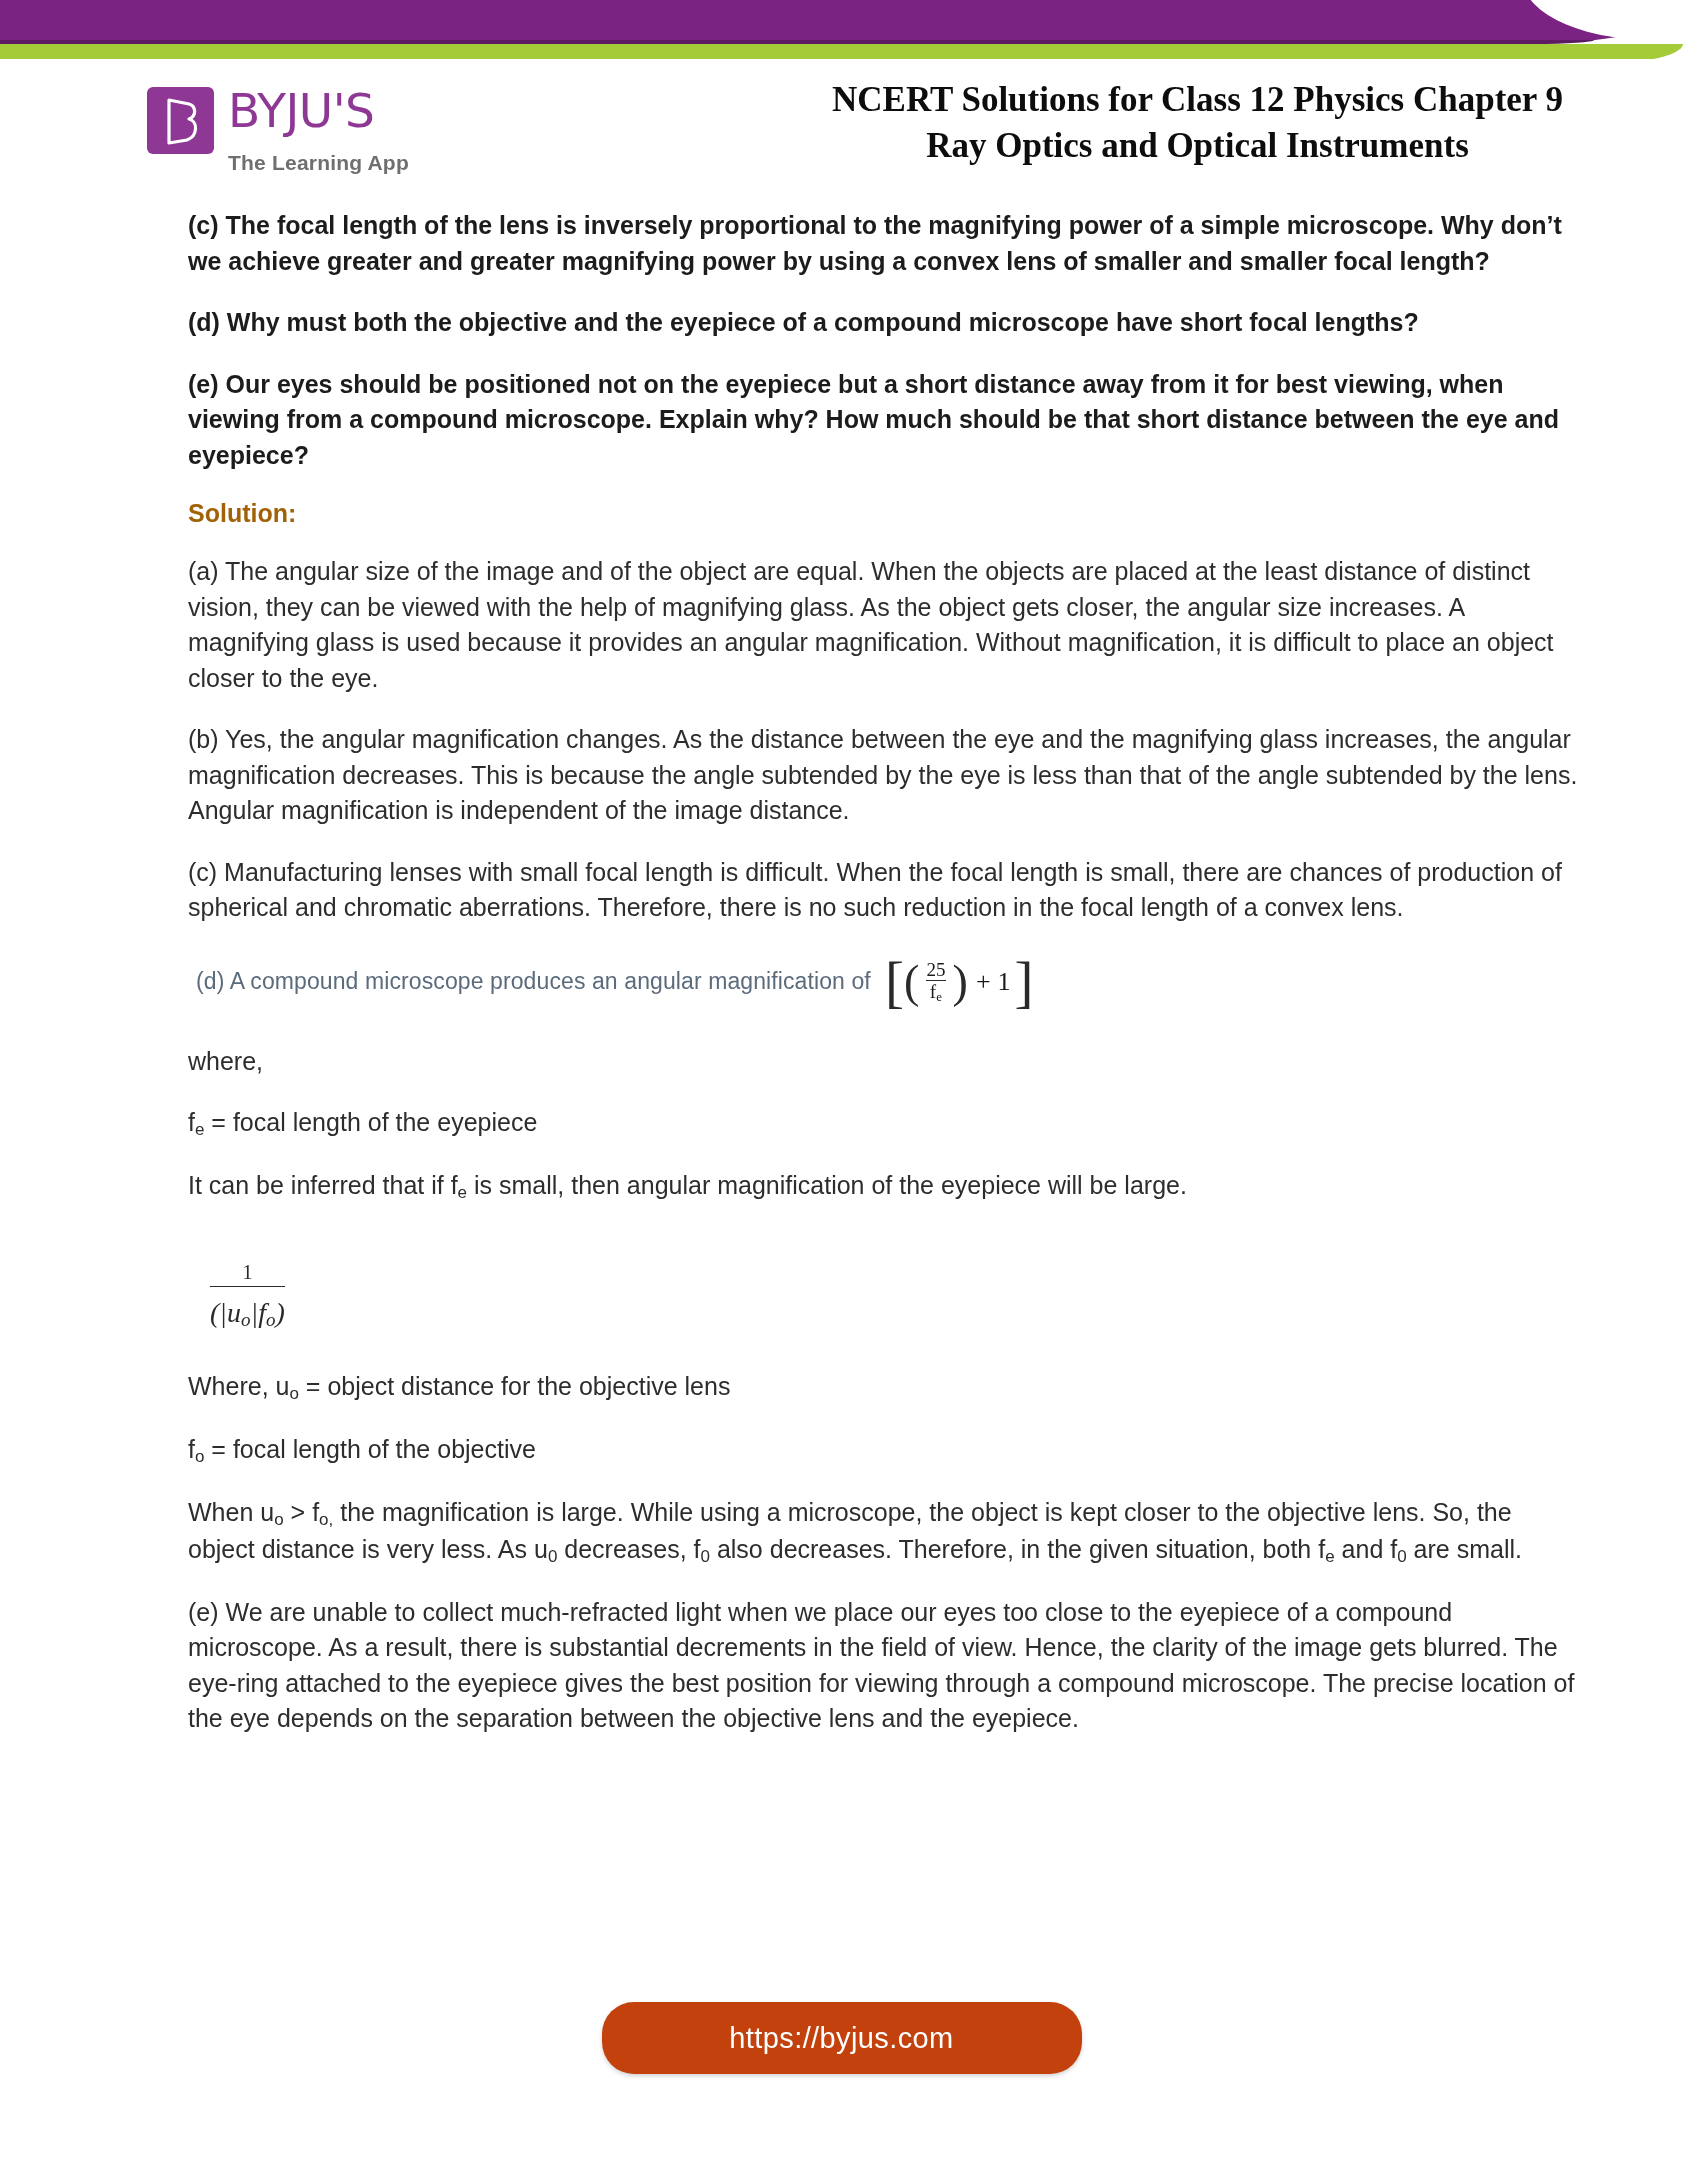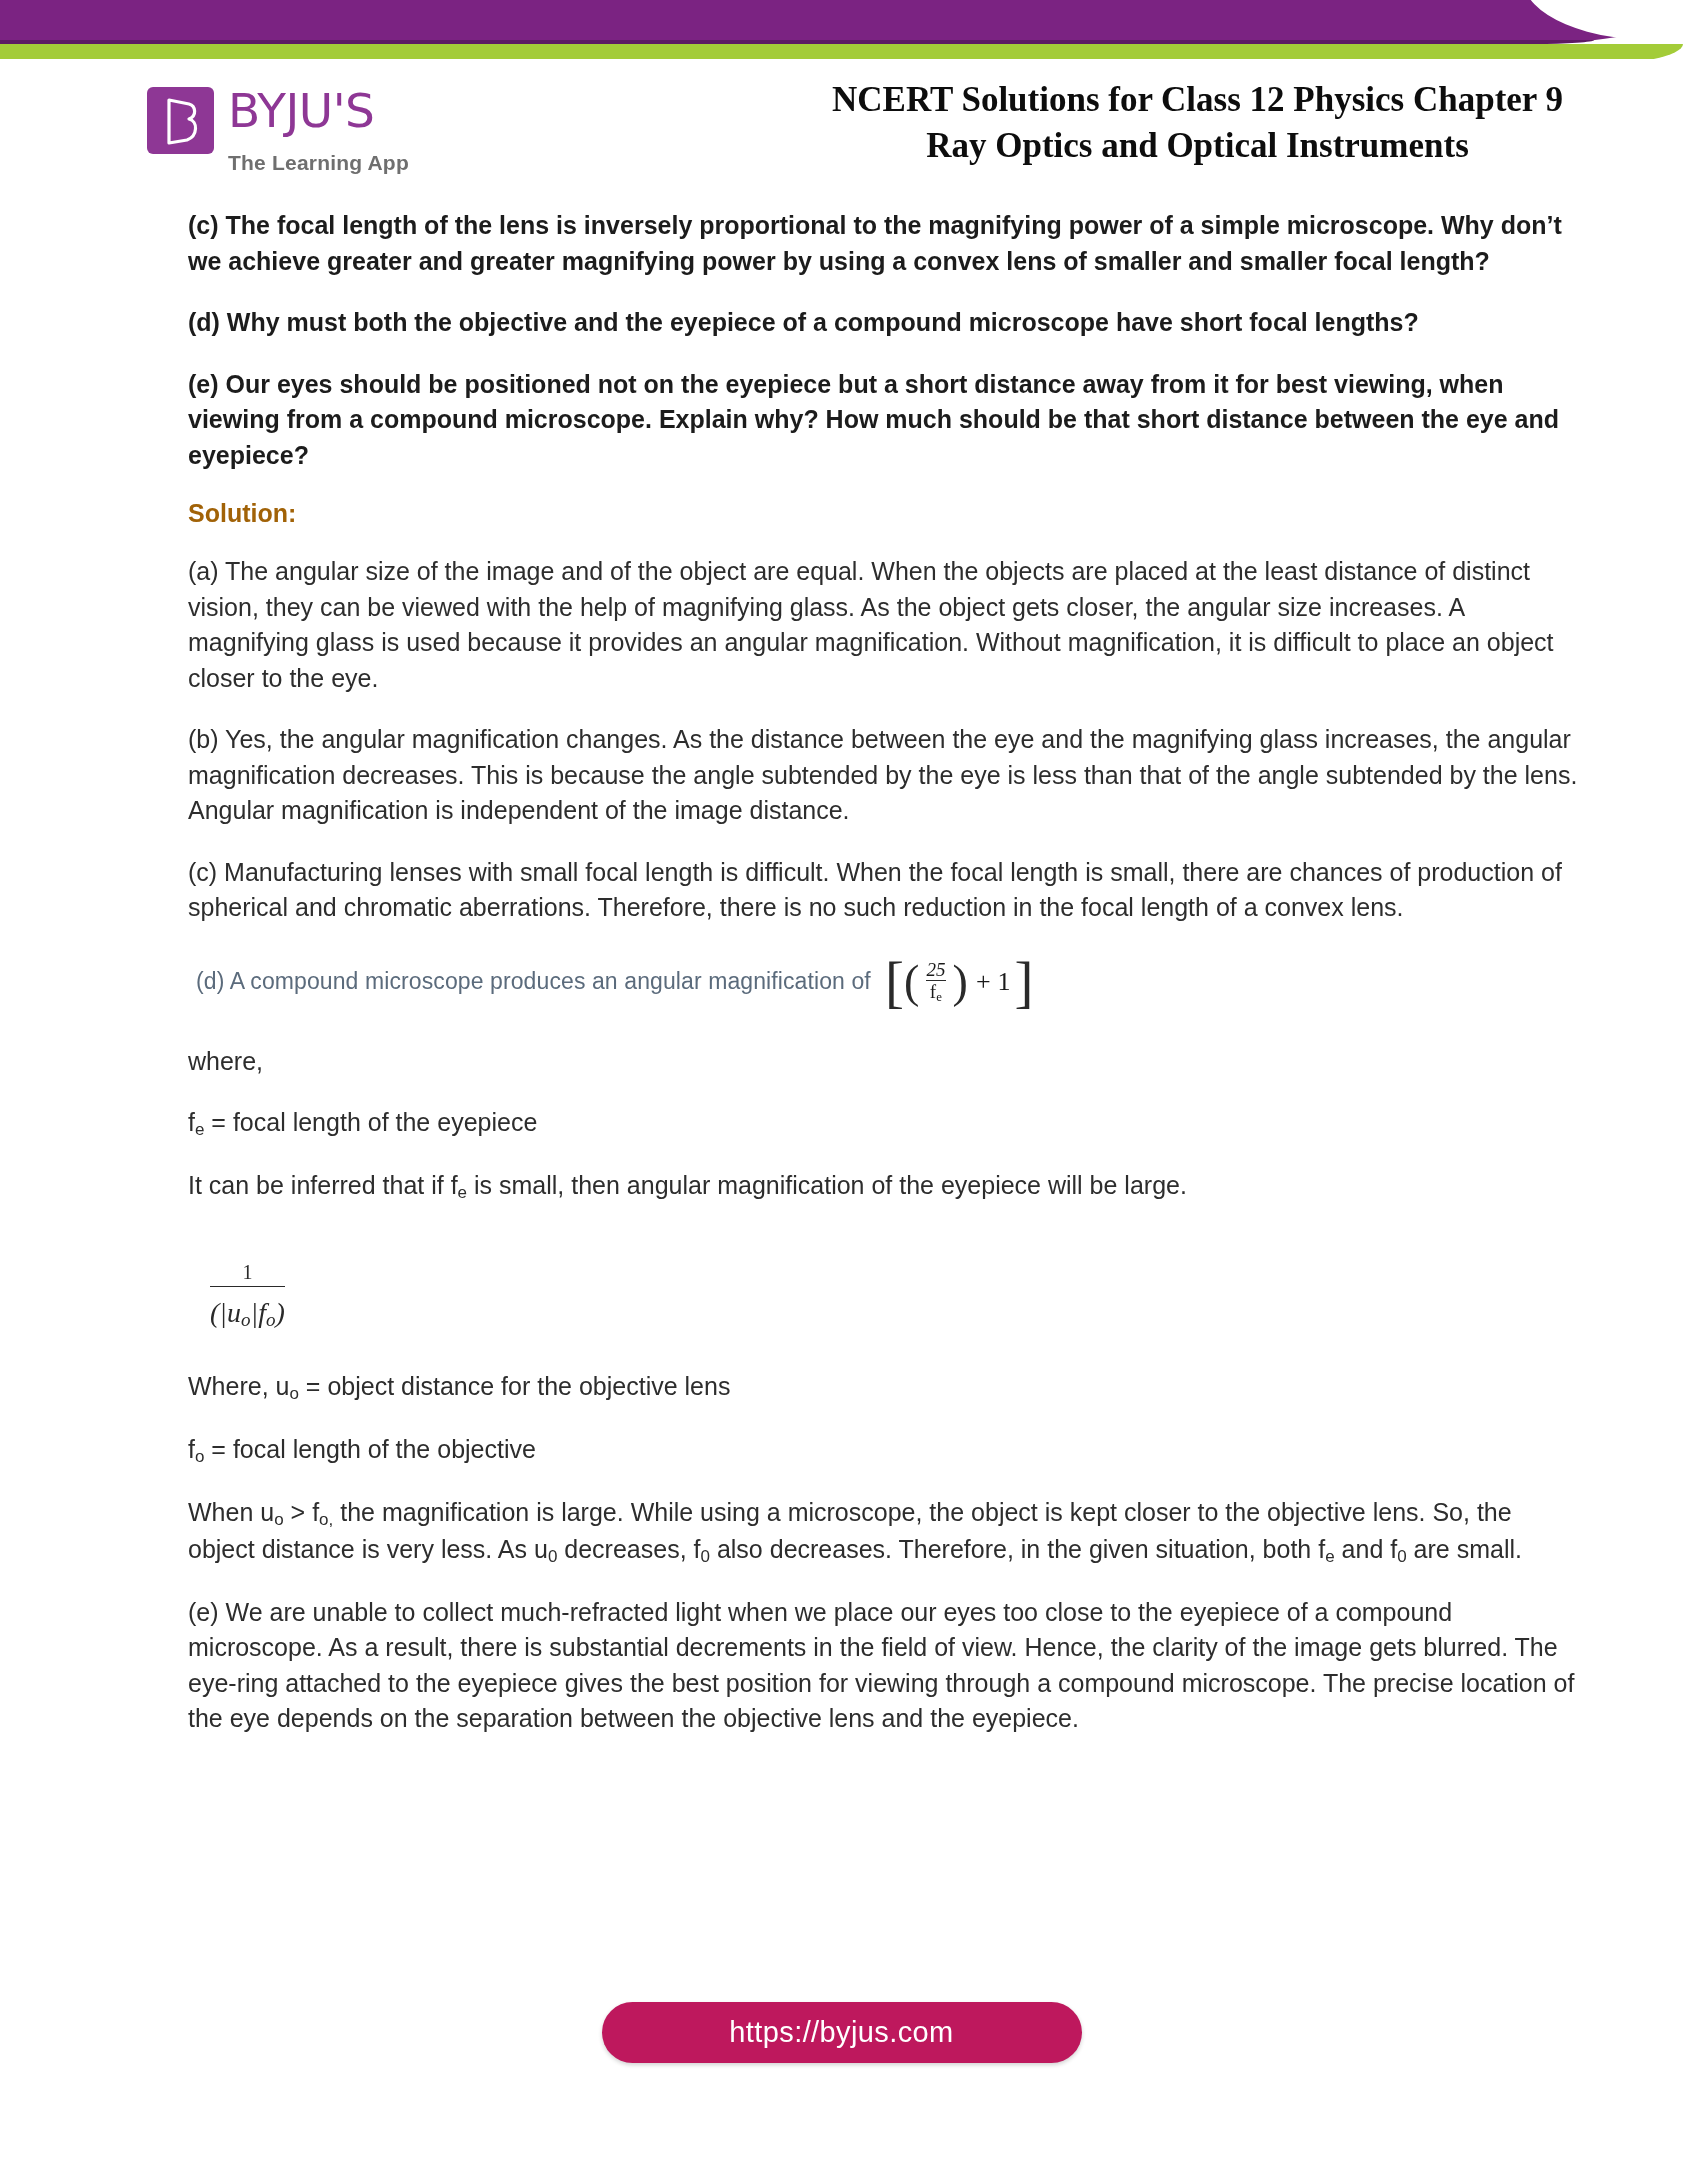--- a/index.html
+++ b/index.html
@@ -189,21 +189,20 @@
     flex-direction: column;
     align-items: center;
     justify-content: center;
     vertical-align: middle;
     margin: 0 3px;
     line-height: 1.05;
   }
   .frac .num {
     font-size: 19px;
     padding: 0 4px 1px 4px;
-    font-style: italic;
   }
   .frac .den {
     font-size: 19px;
     padding: 1px 4px 0 4px;
     border-top: 1.4px solid #2a2a2a;
   }
   .plus1 {
     font-size: 26px;
     margin: 0 4px 0 8px;
   }
@@ -229,22 +228,22 @@
   }
   .frac-block .den sub { font-style: italic; }
 
   
   .footer-pill {
     position: absolute;
     left: 50%;
     transform: translateX(-50%);
     top: 2002px;
     width: 480px;
-    height: 61px;
-    background: #be185d;
+    height: 72px;
+    background: #c2410c;
     border-radius: 32px;
     display: flex;
     align-items: center;
     justify-content: center;
     box-shadow: 0 2px 4px rgba(0,0,0,0.18);
   }
   .footer-pill span {
     color: #ffffff;
     font-size: 29px;
     font-weight: 400;

